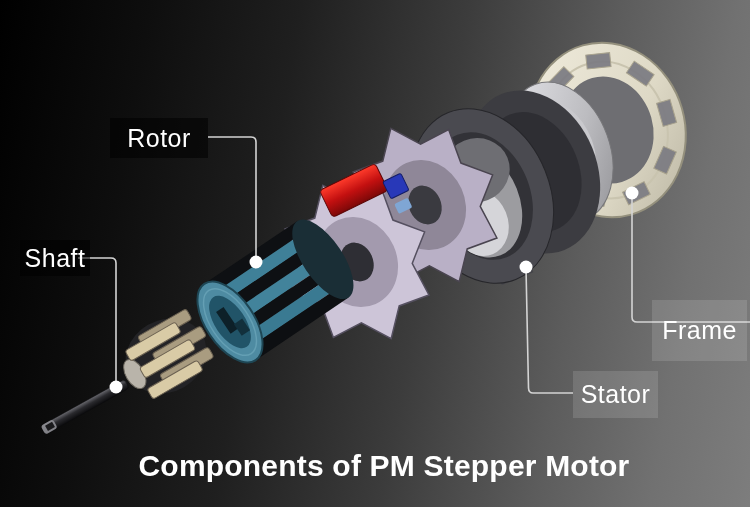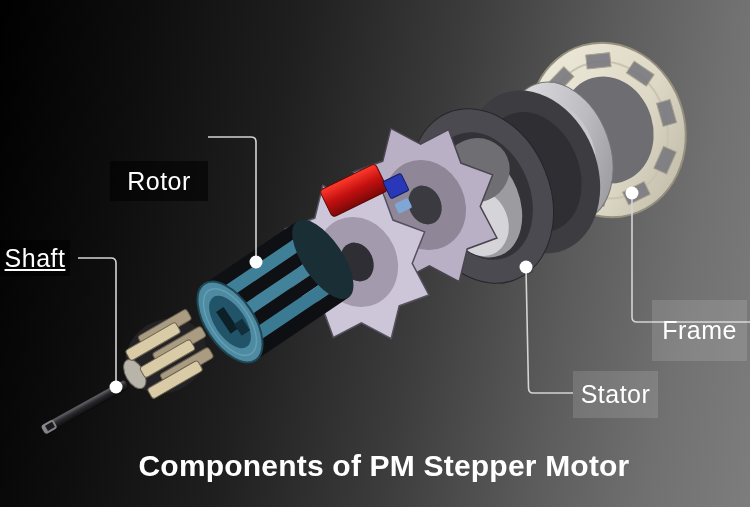--- a/index.html
+++ b/index.html
@@ -12,22 +12,22 @@
   }
   svg.diagram{position:absolute;left:0;top:0;}
   .label{
     position:absolute;
     display:flex;align-items:center;justify-content:center;
     color:#fff;font-size:25px;letter-spacing:.5px;line-height:1;
     user-select:none;
   }
   .label.dark{background:rgba(0,0,0,.55);}
   .label.light{background:rgba(255,255,255,.13);}
-  #label-rotor {left:110px;top:118px;width:98px;height:40px;margin-top:43px;}
-  #label-shaft {left:0;top:240px;width:70px;height:36px;text-decoration:underline;}
+  #label-rotor {left:110px;top:118px;width:98px;height:40px;}
+  #label-shaft {left:20px;top:240px;width:70px;height:36px;}
   #label-stator{left:573px;top:371px;width:85px;height:47px;}
   #label-frame {left:652px;top:300px;width:95px;height:61px;}
   .title{
     position:absolute;left:0;right:0;top:449px;
     text-align:center;padding-left:18px;
     color:#fff;font-size:30px;font-weight:700;letter-spacing:.2px;
   }
 </style>
 </head>
 <body>

